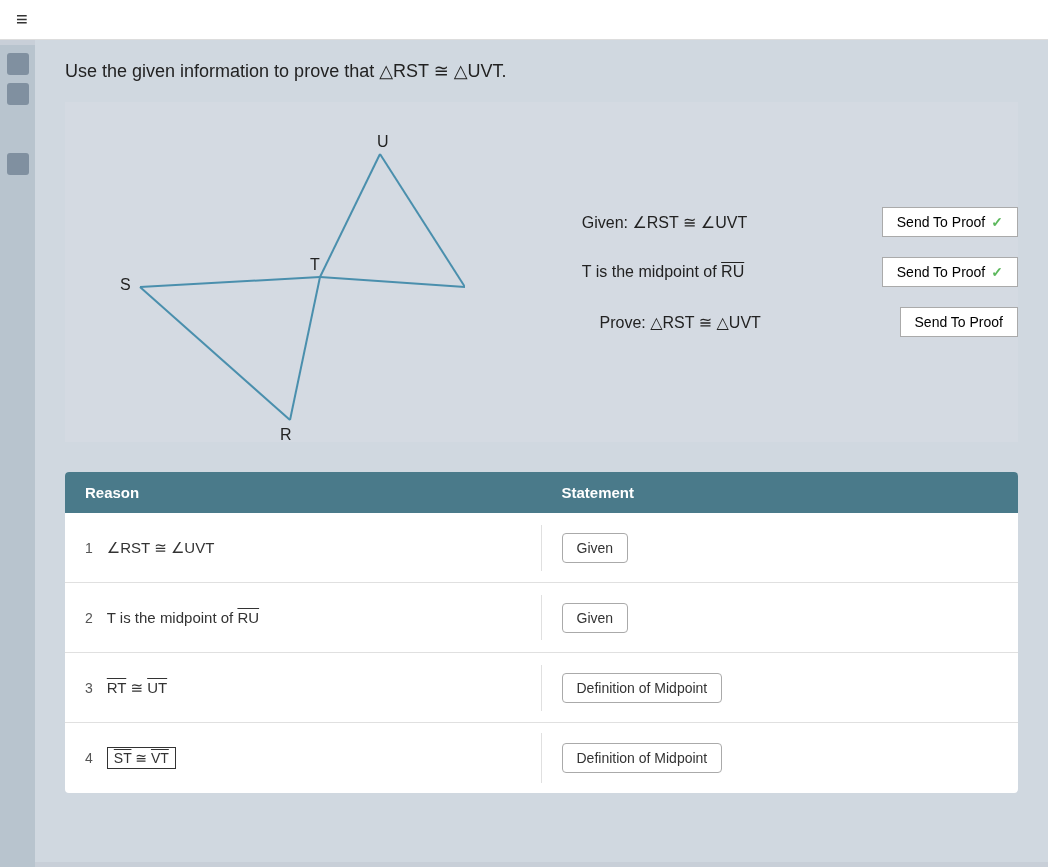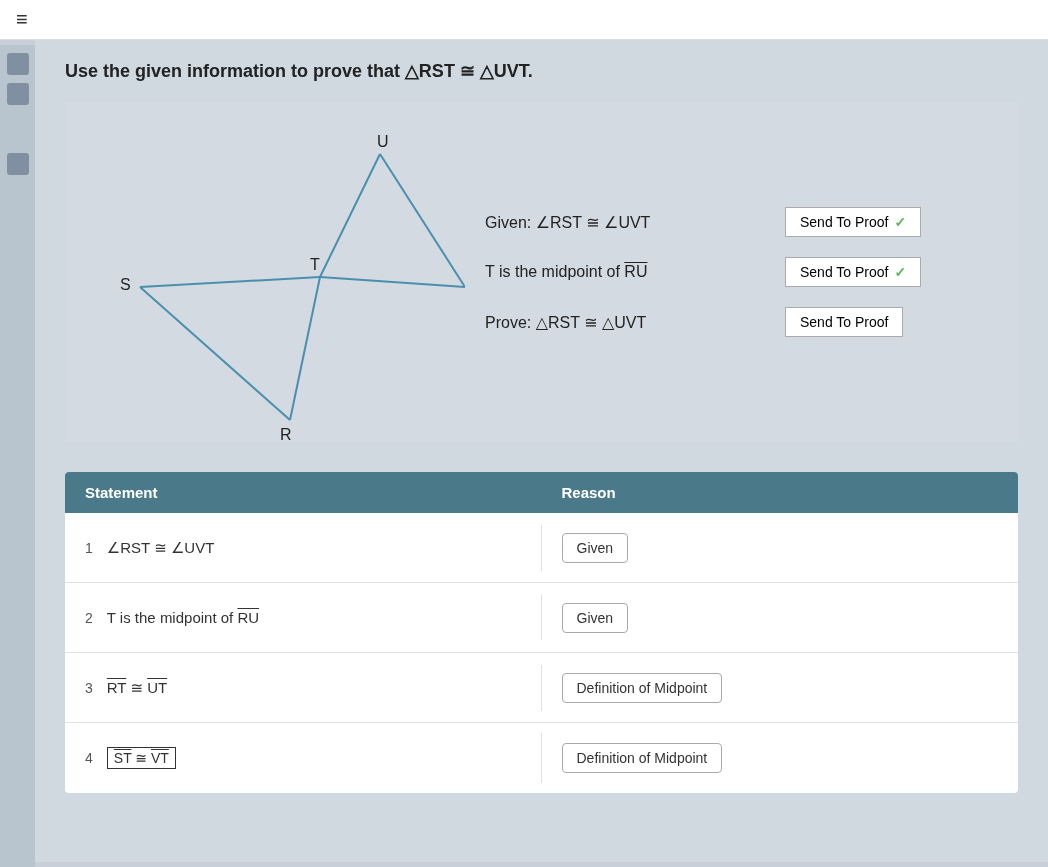--- a/index.html
+++ b/index.html
@@ -29,21 +29,21 @@
 
     .question-info {
       font-size: 14px;
       color: #333;
     }
 
     .problem-statement {
       font-size: 18px;
       color: #222;
       margin-bottom: 20px;
-      font-weight: 700;
+      font-weight: 400;
     }
 
     .geometry-area {
       display: flex;
       align-items: center;
       gap: 40px;
       margin-bottom: 30px;
       background: #d4dae2;
       padding: 10px 0;
     }
@@ -59,20 +59,21 @@
       position: absolute;
       top: 0;
       left: 0;
     }
 
     .given-info {
       flex: 1;
       display: flex;
       flex-direction: column;
       gap: 20px;
+      align-items: flex-end;
     }
 
     .given-row {
       display: flex;
       align-items: center;
       gap: 20px;
     }
 
     .given-text {
       font-size: 16px;
@@ -266,22 +267,22 @@
         </button>
       </div>
 
     </div>
   </div>
 
   
   <div class="proof-table-container">
 
     <div class="proof-table-header">
+      <div class="col-header">Reason</div>
       <div class="col-header">Statement</div>
-      <div class="col-header">Reason</div>
     </div>
 
     <div class="proof-table-body">
 
       <div class="proof-row">
         <div class="statement-cell">
           <span class="row-num">1</span>
           <span>∠RST ≅ ∠UVT</span>
         </div>
         <div class="reason-cell">

